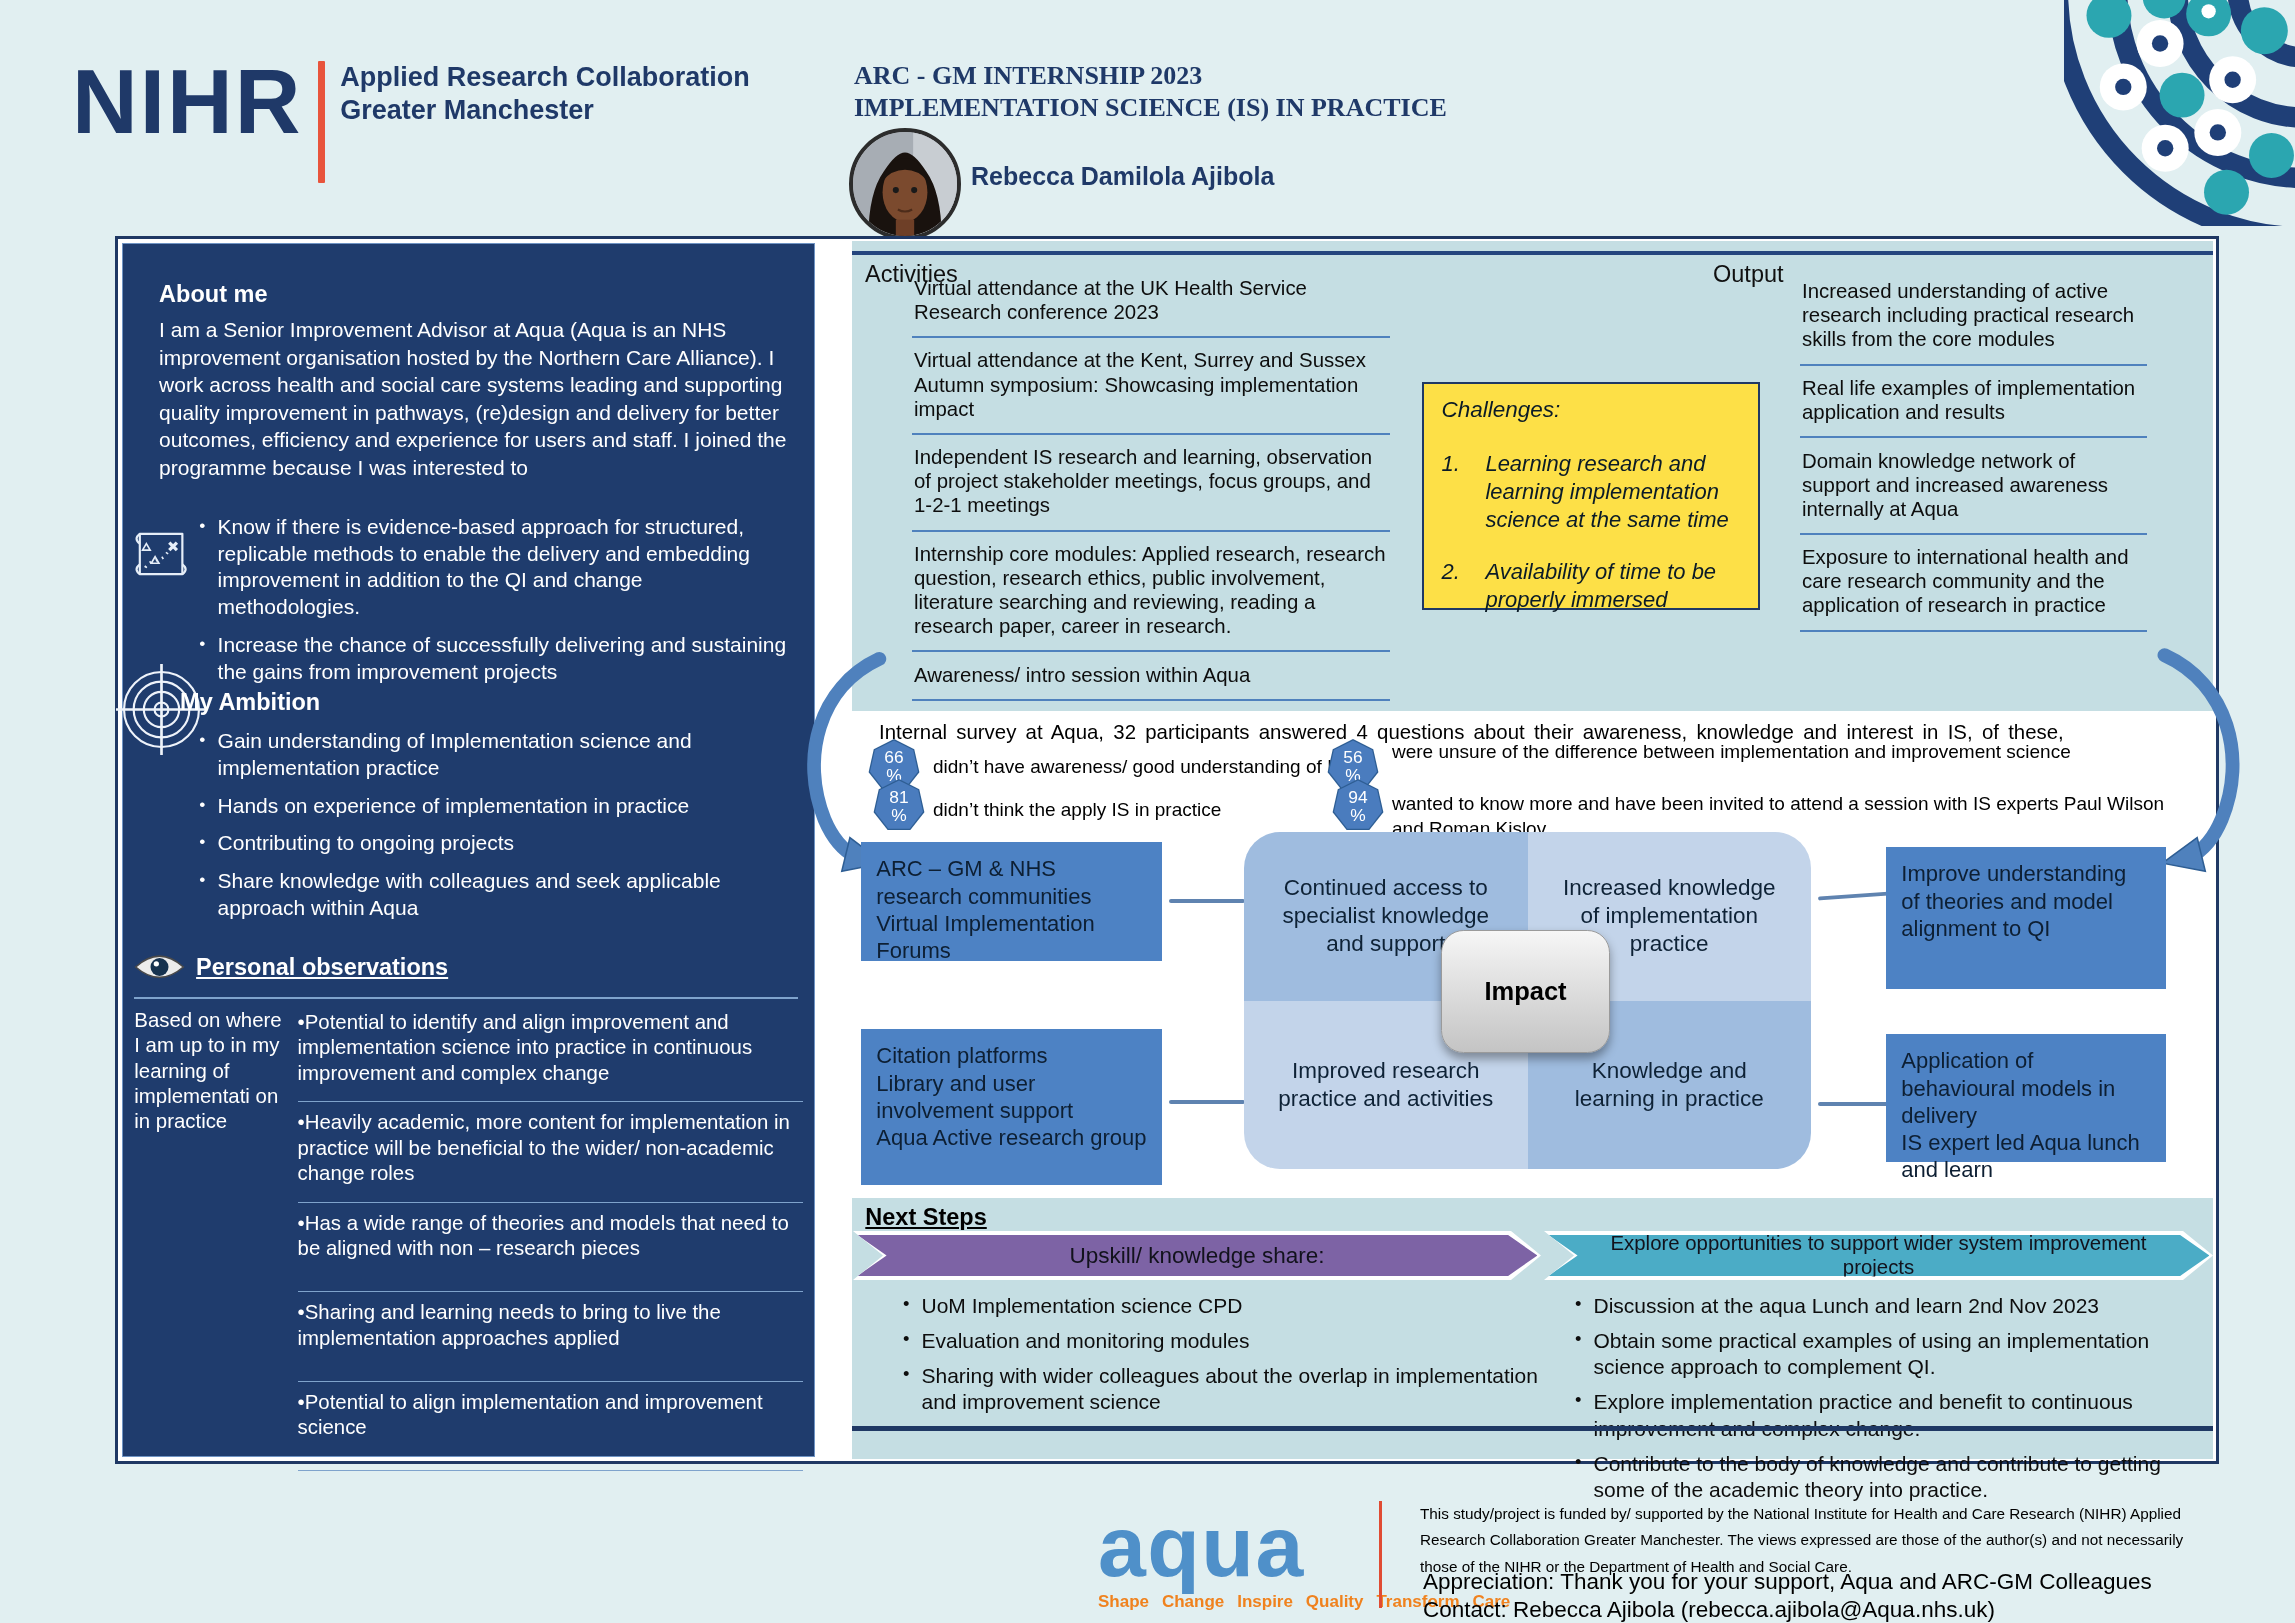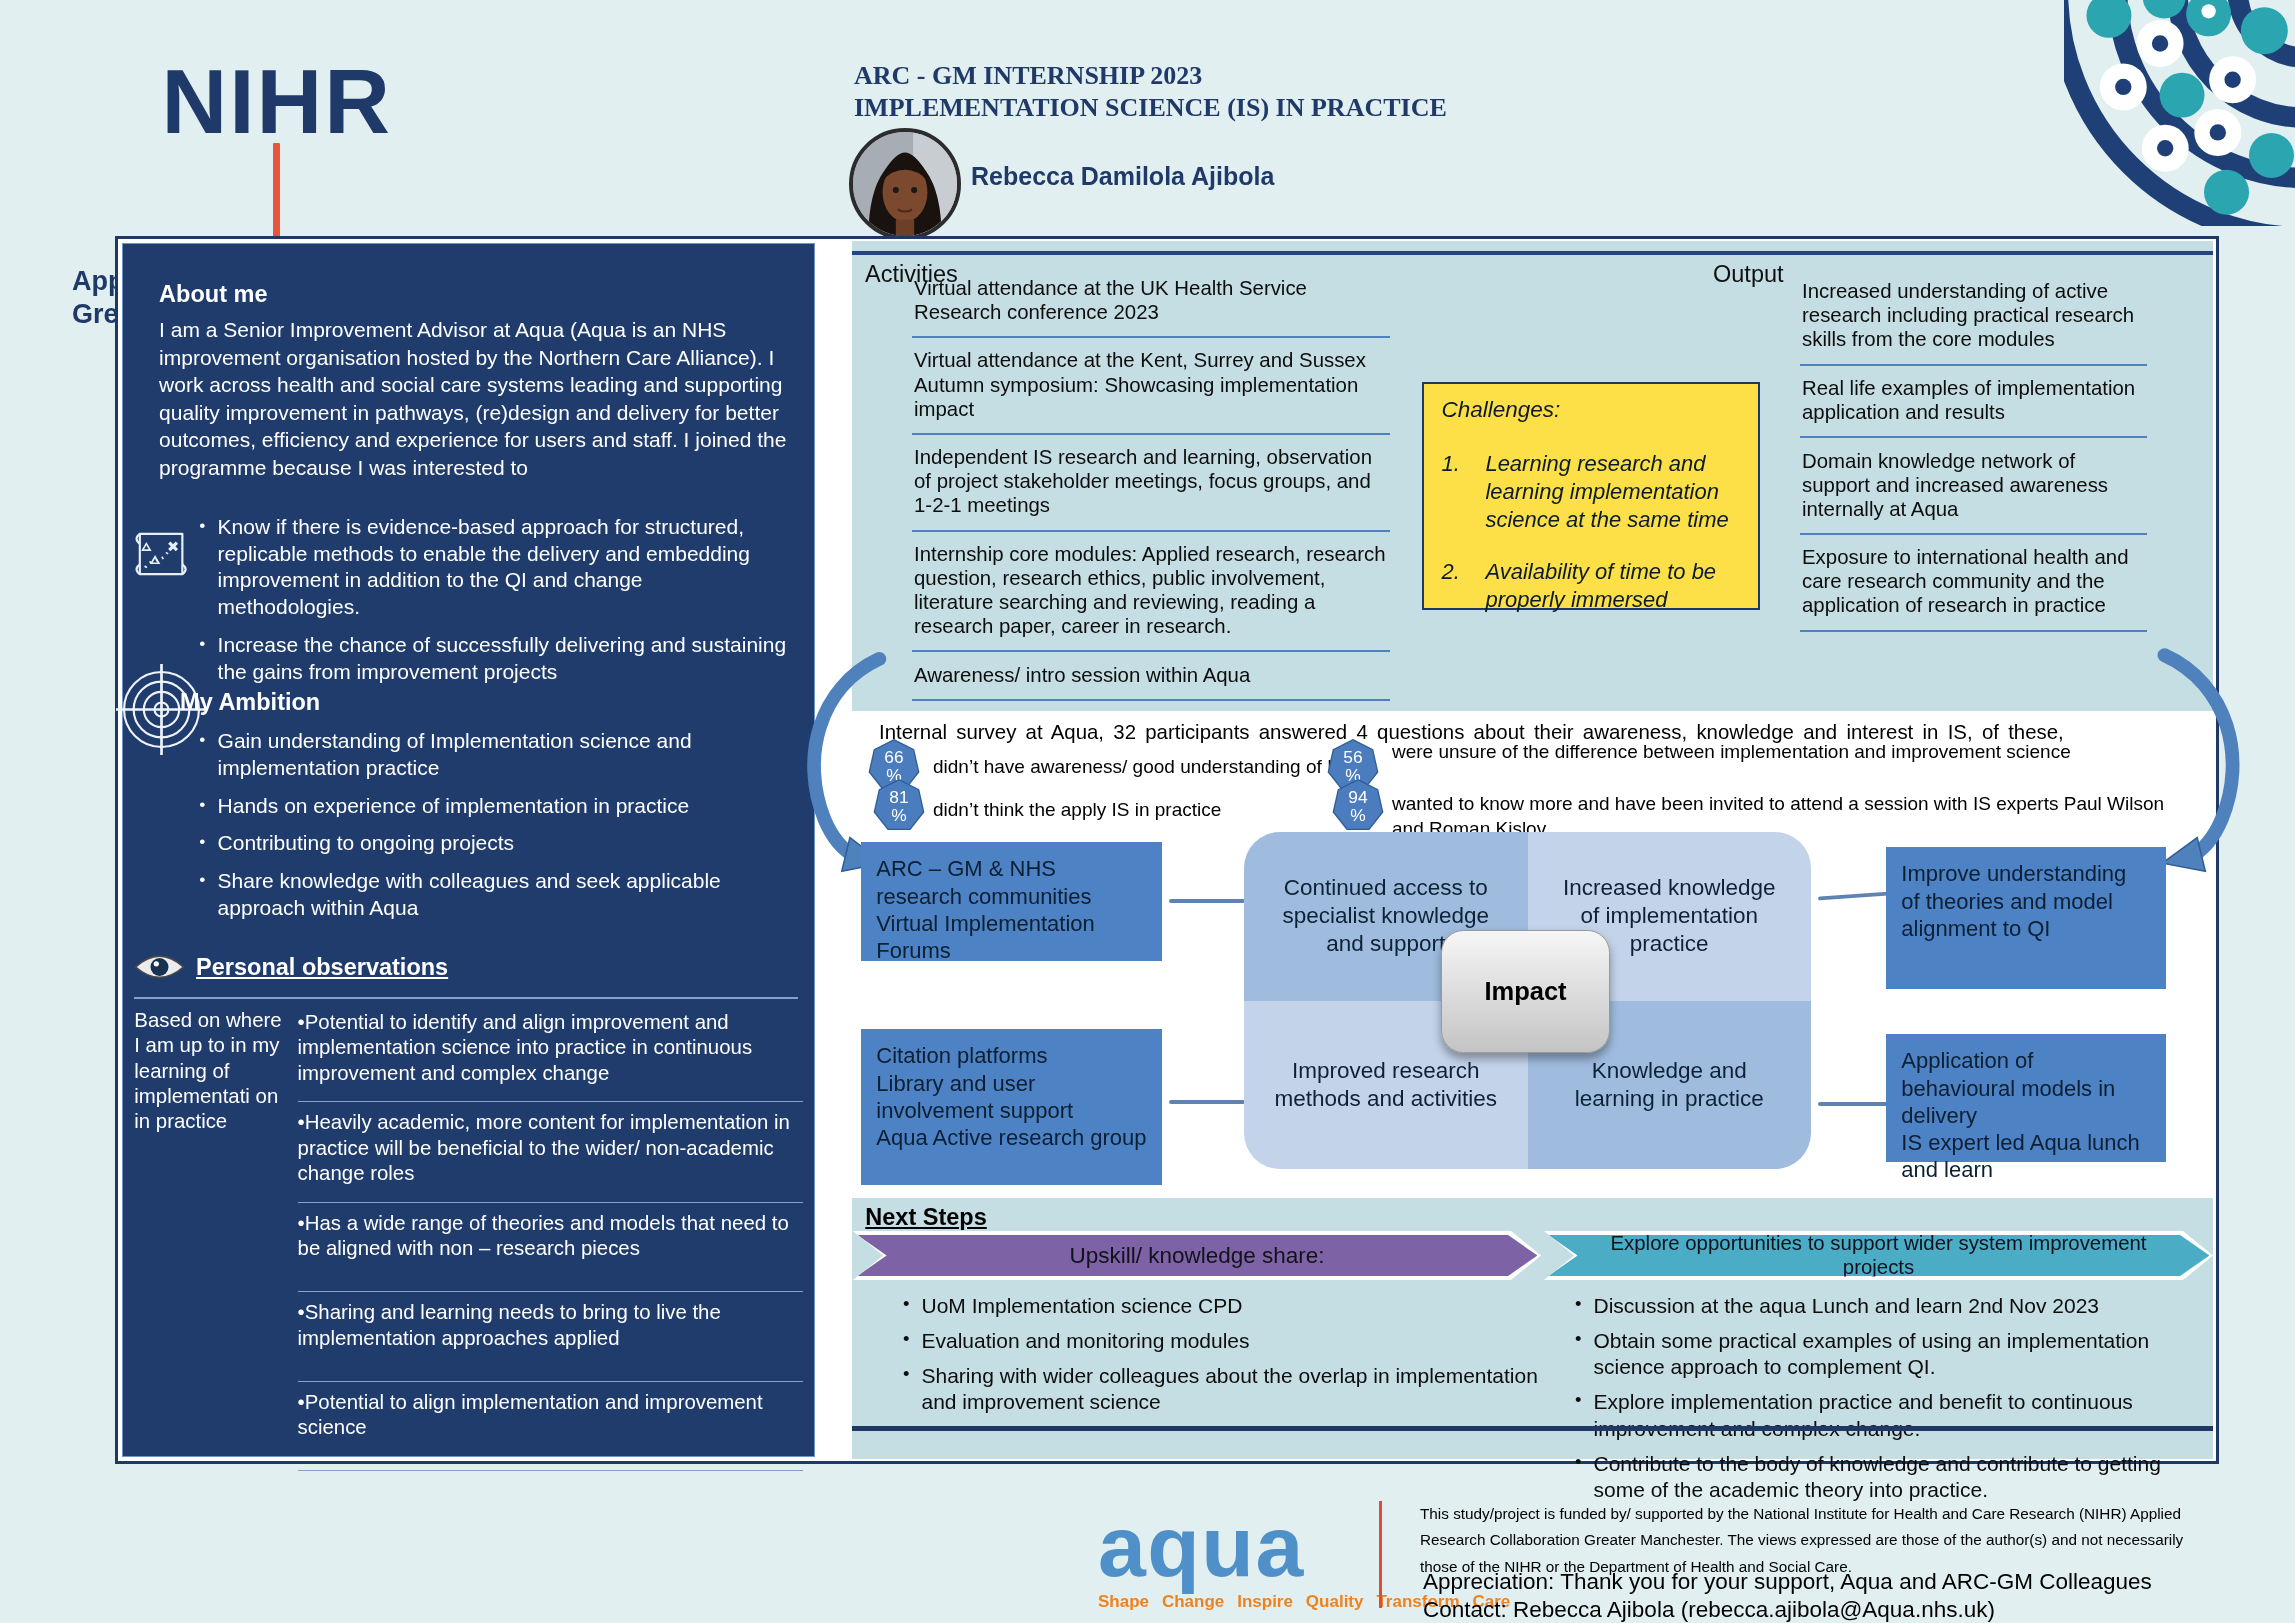--- a/index.html
+++ b/index.html
@@ -1,19 +1,19 @@
 <!DOCTYPE html>
 <html style="font-size:8.2px"><head>
 <meta charset="utf-8">
 <style>
   html,body{margin:0;padding:0;}
   body{width:2295px;height:1624px;background:#e1eff1;font-family:"Liberation Sans","DejaVu Sans",sans-serif;position:relative;overflow:hidden;color:#111;}
   .abs{position:absolute;}
   
-  .nihr{left:72px;top:61px;display:flex;align-items:center;flex-direction:column;}
+  .nihr{left:72px;top:61px;display:flex;align-items:flex-start;}
   .nihr-acronym{font-size:91px;font-weight:800;color:#1f3968;letter-spacing:2px;line-height:.9;}
   .nihr-bar{width:7.2px;height:122px;background:#e8543c;margin:0 15.3px;border-radius:1px;}
   .nihr-org{font-size:27px;font-weight:700;color:#1f3968;line-height:1.22;}
   .title-block{left:854px;top:60px;font-size:26px;font-weight:700;color:#1f3968;line-height:1.22;font-family:Liberation Serif, serif;}
   .avatar{left:849px;top:128px;width:104px;height:104px;border-radius:50%;overflow:hidden;border:4.6px solid #2c2c2c;background:#aeb4ba;}
   .author{left:971px;top:162px;font-size:25px;font-weight:700;color:#1f3968;}
   .deco{right:0;top:0;}
   
   .frame{left:115px;top:236px;width:2098px;height:1222px;border:3.1px solid #1f3864;background:#ffffff;}
   .panel-navy{left:4.1px;top:4.1px;width:691px;height:1212px;background:#1f3c6d;border:1px solid #6f94c4;color:#fff;}
@@ -268,21 +268,21 @@
   <div class="abs dg-box ws" style="left:743px;top:790px;width:301px;height:156px;">Citation platforms
 Library and user involvement support
 Aqua Active research group</div>
 
   <div class="abs connector" style="left:1051px;top:660px;width:76px;"></div>
   <div class="abs connector" style="left:1051px;top:861px;width:76px;"></div>
 
   <div class="abs quad" style="left:1126px;top:593px;">
     <div class="q-dark">Continued access to specialist knowledge and support</div>
     <div class="q-light">Increased knowledge of implementation practice</div>
-    <div class="q-light">Improved research methods and activities</div>
+    <div class="q-light">Improved research practice and activities</div>
     <div class="q-dark">Knowledge and learning in practice</div>
   </div>
   <div class="abs impact" style="left:1323px;top:691px;width:167px;height:121px;">Impact</div>
 
   <div class="abs connector" style="left:1700px;top:655px;width:72px;transform:rotate(-4deg);"></div>
   <div class="abs connector" style="left:1700px;top:863px;width:72px;"></div>
 
   <div class="abs dg-box ws" style="left:1768px;top:608px;width:280px;height:142px;">Improve understanding of theories and model alignment to QI</div>
   <div class="abs dg-box ws" style="left:1768px;top:795px;width:280px;height:128px;">Application of behavioural models in delivery
 IS expert led Aqua lunch and learn</div>

